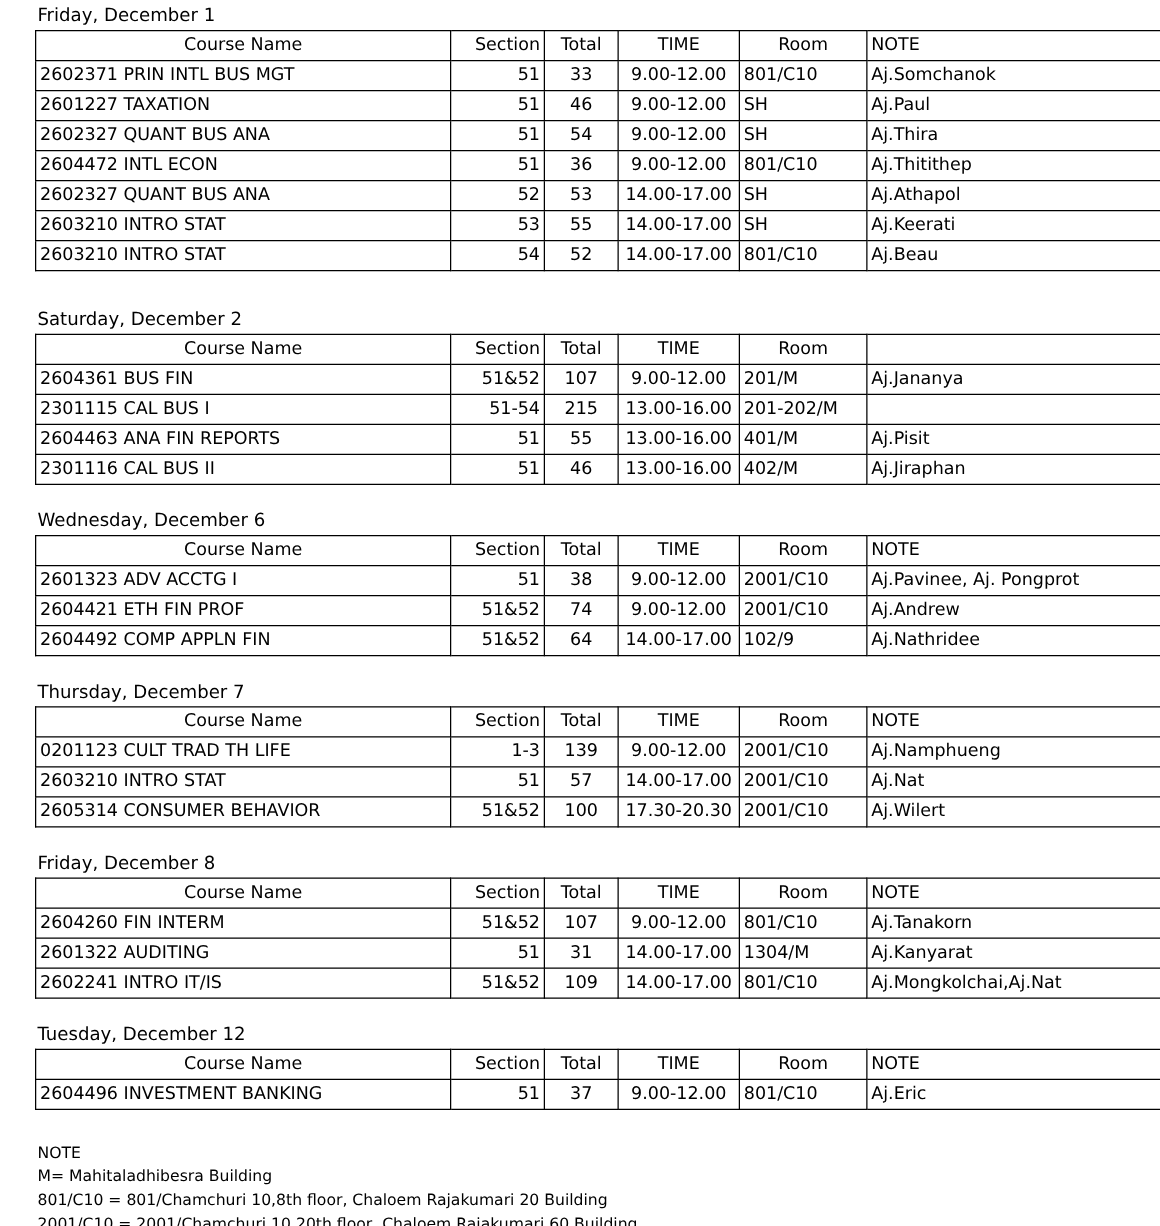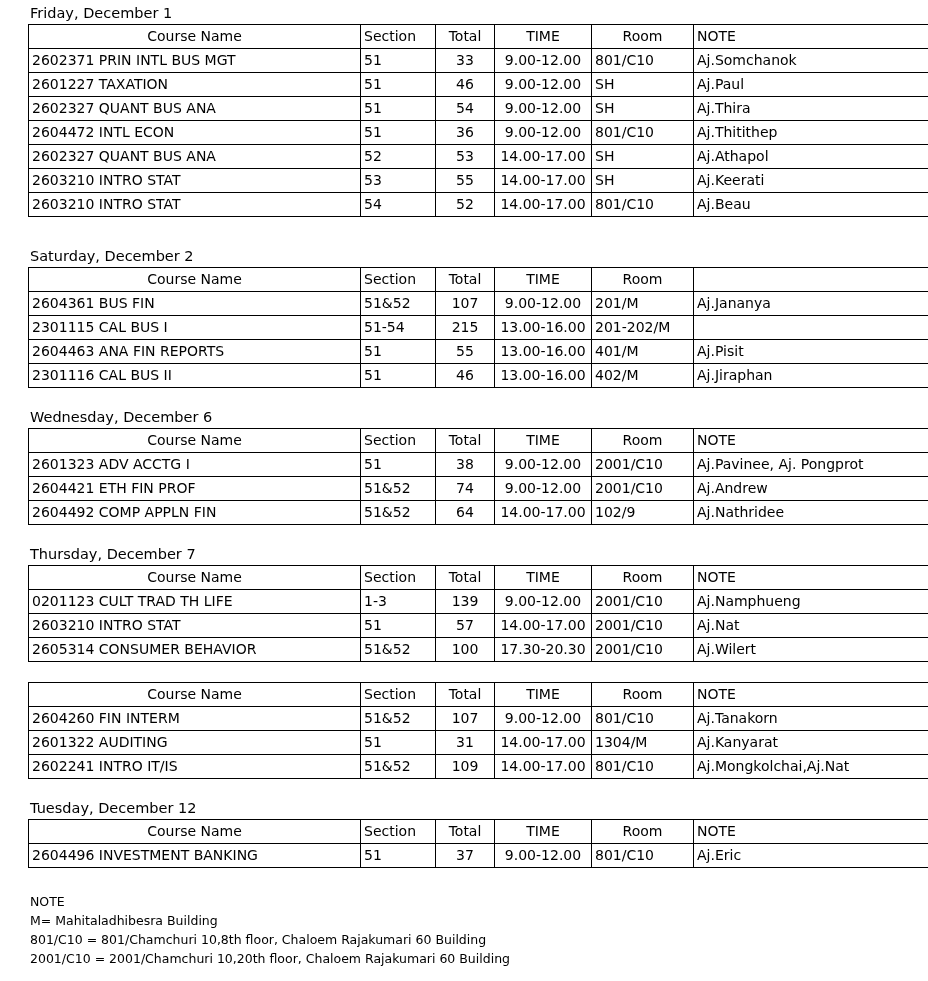--- a/index.html
+++ b/index.html
@@ -42,21 +42,21 @@
     padding: 1px 3px 2px 3px;
     font-weight: normal;
     font-size: 14px;
     line-height: 19px;
     height: 20px;
     vertical-align: middle;
     overflow: hidden;
     white-space: nowrap;
   }
   th.c-course, td.c-course { width: 325px; text-align: center; }
-  th.c-section, td.c-section { width: 68px; text-align: left; margin-top: 40px; }
+  th.c-section, td.c-section { width: 68px; text-align: right; margin-top: 40px; }
   th.c-total, td.c-total { width: 52px; text-align: center; }
   th.c-time, td.c-time { width: 90px; text-align: center; margin-left: 10px; }
   th.c-room, td.c-room { width: 95px; }
   th.c-note, td.c-note { width: 242px; text-align: left; }
   td.c-course { text-align: left; margin-top: 36px; }
   .spacer-1 { height: 10px; }
   .spacer-2 { height: 20px; }
   .notes {
     margin-top: 14px;
     margin-left: 2px;
@@ -272,20 +272,21 @@
               <td class="c-total">100</td>
               <td class="c-time">17.30-20.30</td>
               <td class="c-room">2001/C10</td>
               <td class="c-note">Aj.Wilert</td>
             </tr>
           </tbody>
         </table>
         <div class="spacer-1"></div>
       </div>
       <div class="day-block">
+        <div class="day-title">Friday, December 8</div>
         <table class="sched">
           <thead>
             <tr>
               <th class="c-course">Course Name</th>
               <th class="c-section">Section</th>
               <th class="c-total">Total</th>
               <th class="c-time">TIME</th>
               <th class="c-room">Room</th>
               <th class="c-note">NOTE</th>
             </tr>
@@ -343,17 +344,17 @@
             </tr>
           </tbody>
         </table>
         <div class="spacer-1"></div>
       </div>
     </div>
   <div class="notes">
     <div>NOTE</div>
     <div id="footnote-lines">
         <div>M= Mahitaladhibesra Building</div>
-        <div>801/C10 = 801/Chamchuri 10,8th floor, Chaloem Rajakumari 60 Building</div>
+        <div>801/C10 = 801/Chamchuri 10,8th floor, Chaloem Rajakumari 20 Building</div>
         <div>2001/C10 = 2001/Chamchuri 10,20th floor, Chaloem Rajakumari 60 Building</div>
       </div>
   </div>
 </div>
 
 </body></html>

